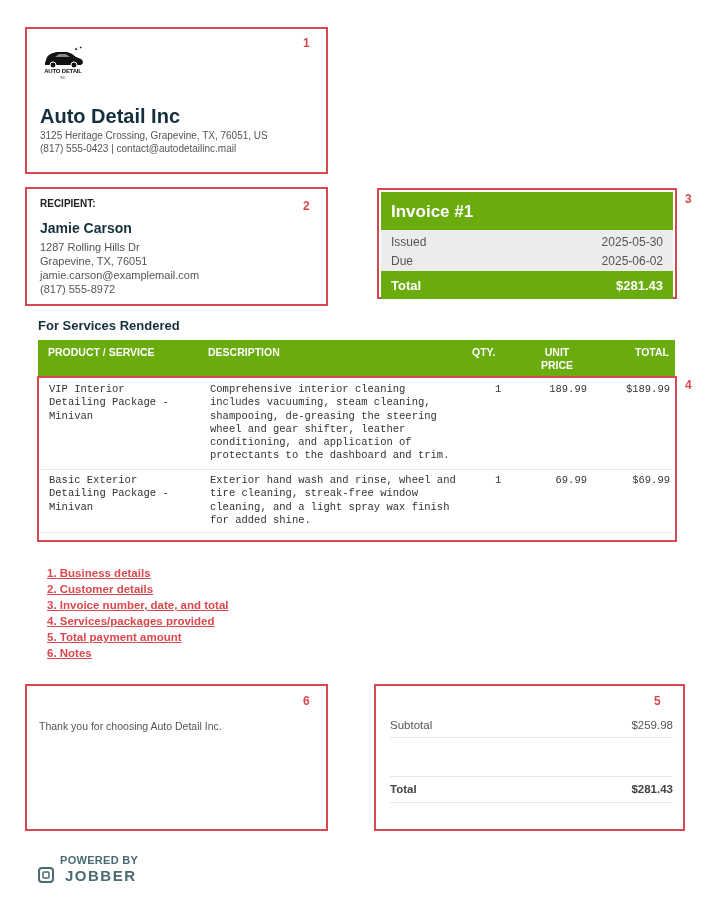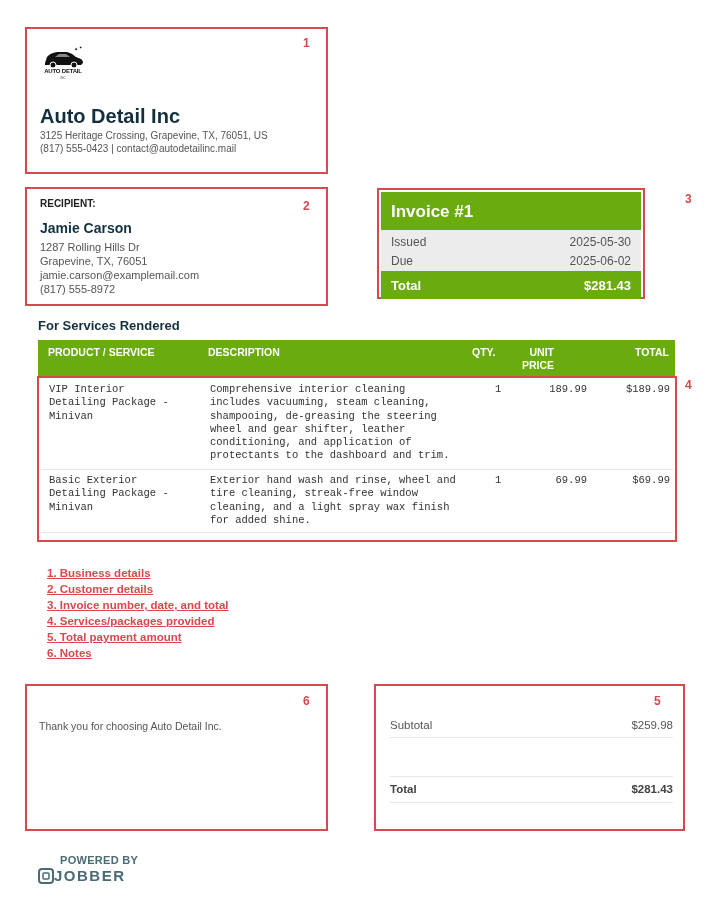--- a/index.html
+++ b/index.html
@@ -18,21 +18,21 @@
   .biz-name { position: absolute; left: 13px; top: 76px; font-size: 20px; font-weight: bold; color: #14303e; text-align: right; }
   .biz-line { position: absolute; left: 13px; font-size: 10px; color: #555; }
 
   
   .rec { position: absolute; left: 25px; top: 187px; width: 303px; height: 119px; }
   .rec-label { position: absolute; left: 13px; top: 9px; font-size: 10px; font-weight: bold; color: #222; }
   .rec-name { position: absolute; left: 13px; top: 31px; font-size: 14px; font-weight: bold; color: #14303e; }
   .rec-line { position: absolute; left: 13px; font-size: 11px; color: #555; }
 
   
-  .inv { position: absolute; left: 377px; top: 188px; width: 268px; height: 111px; padding-left: 28px; }
+  .inv { position: absolute; left: 377px; top: 188px; width: 300px; height: 111px; padding-left: 28px; }
   .inv-head { position: absolute; left: 2px; top: 2px; right: 2px; height: 38px; background: #6aab0e; }
   .inv-title { position: absolute; left: 10px; top: 10px; font-size: 17px; font-weight: bold; color: #fff; }
   .inv-mid { position: absolute; left: 2px; top: 40px; right: 2px; height: 41px; background: #ececec; }
   .inv-row { position: absolute; left: 10px; right: 10px; font-size: 12px; color: #555; display: flex; justify-content: space-between; }
   .inv-foot { position: absolute; left: 2px; top: 81px; right: 2px; height: 28px; background: #6aab0e; }
   .inv-total { position: absolute; left: 10px; right: 10px; top: 7px; display: flex; justify-content: space-between; font-size: 13px; font-weight: bold; color: #fff; }
 
   
   .svc-title { position: absolute; left: 38px; top: 318px; font-size: 13px; font-weight: bold; color: #14303e; }
   .tbl-head { position: absolute; left: 38px; top: 340px; width: 637px; height: 36px; background: #6aab0e; color: #fff; font-size: 10.5px; font-weight: bold; }
@@ -49,21 +49,21 @@
   .notes { position: absolute; left: 25px; top: 684px; width: 303px; height: 147px; }
   .notes-text { position: absolute; left: 12px; top: 34px; font-size: 10.5px; color: #555; }
 
   
   .tot { position: absolute; left: 374px; top: 684px; width: 311px; height: 147px; }
   .tot-row { position: absolute; left: 14px; right: 10px; font-size: 11.5px; color: #555; display: flex; justify-content: space-between; }
   .tot-div { position: absolute; left: 14px; right: 10px; height: 1px; background: #e8e8e8; }
 
   
   .powered { position: absolute; left: 60px; top: 854px; font-size: 11px; font-weight: bold; color: #4a6a74; letter-spacing: 0.3px; }
-  .jobber { position: absolute; left: 38px; top: 867px; display: flex; align-items: flex-end; gap: 0; }
+  .jobber { position: absolute; left: 38px; top: 867px; display: flex; align-items: flex-start; gap: 11px; }
   .jobber-word { font-size: 15px; font-weight: bold; color: #4a6a74; letter-spacing: 1.5px; }
 </style>
 </head>
 <body>
 
 <div class="annot biz">
   <div class="logo">
     <svg width="44" height="24" viewBox="0 0 44 24">
       <path d="M4 18 L6 12 Q9 8 16 7 L26 7 Q31 8 35 12 L40 14 Q42 15 42 18 L40 20 L4 20 Z" fill="#111"></path>
       <circle cx="12" cy="20" r="3" fill="#111" stroke="#fff" stroke-width="1"></circle>
@@ -112,21 +112,21 @@
     </div>
   </div>
 </div>
 <div class="annot-num" style="left:685px; top:192px">3</div>
 
 <div class="svc-title">For Services Rendered</div>
 <div class="tbl-head">
   <div class="th" style="left:10px">PRODUCT / SERVICE</div>
   <div class="th" style="left:170px">DESCRIPTION</div>
   <div class="th" style="left:434px">QTY.</div>
-  <div class="th" style="left:472px; width:44px; text-align:right">
+  <div class="th" style="left:497px; width:44px; text-align:center">
     <div>UNIT</div>
     <div>PRICE</div>
   </div>
   <div class="th" style="right:6px">TOTAL</div>
 </div>
 
 <div class="annot tbl-body">
   <div class="row" style="top:5px; height:84px">
     <div class="cell" style="left:8px">
       <div>VIP Interior</div>

